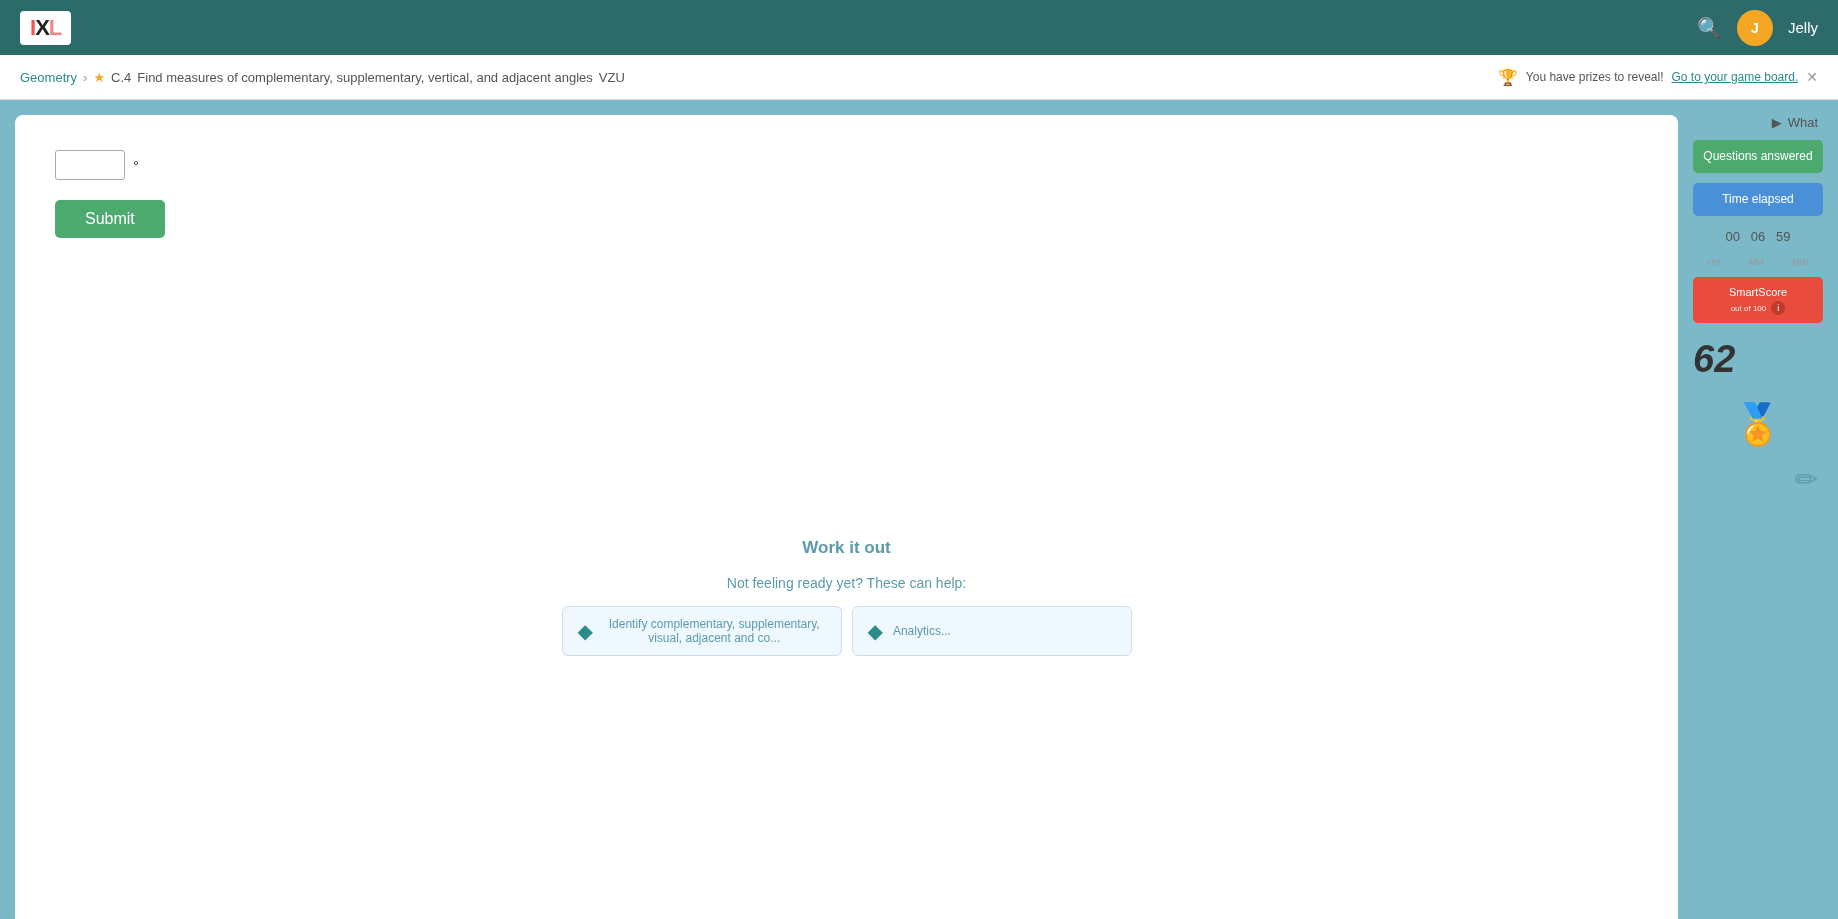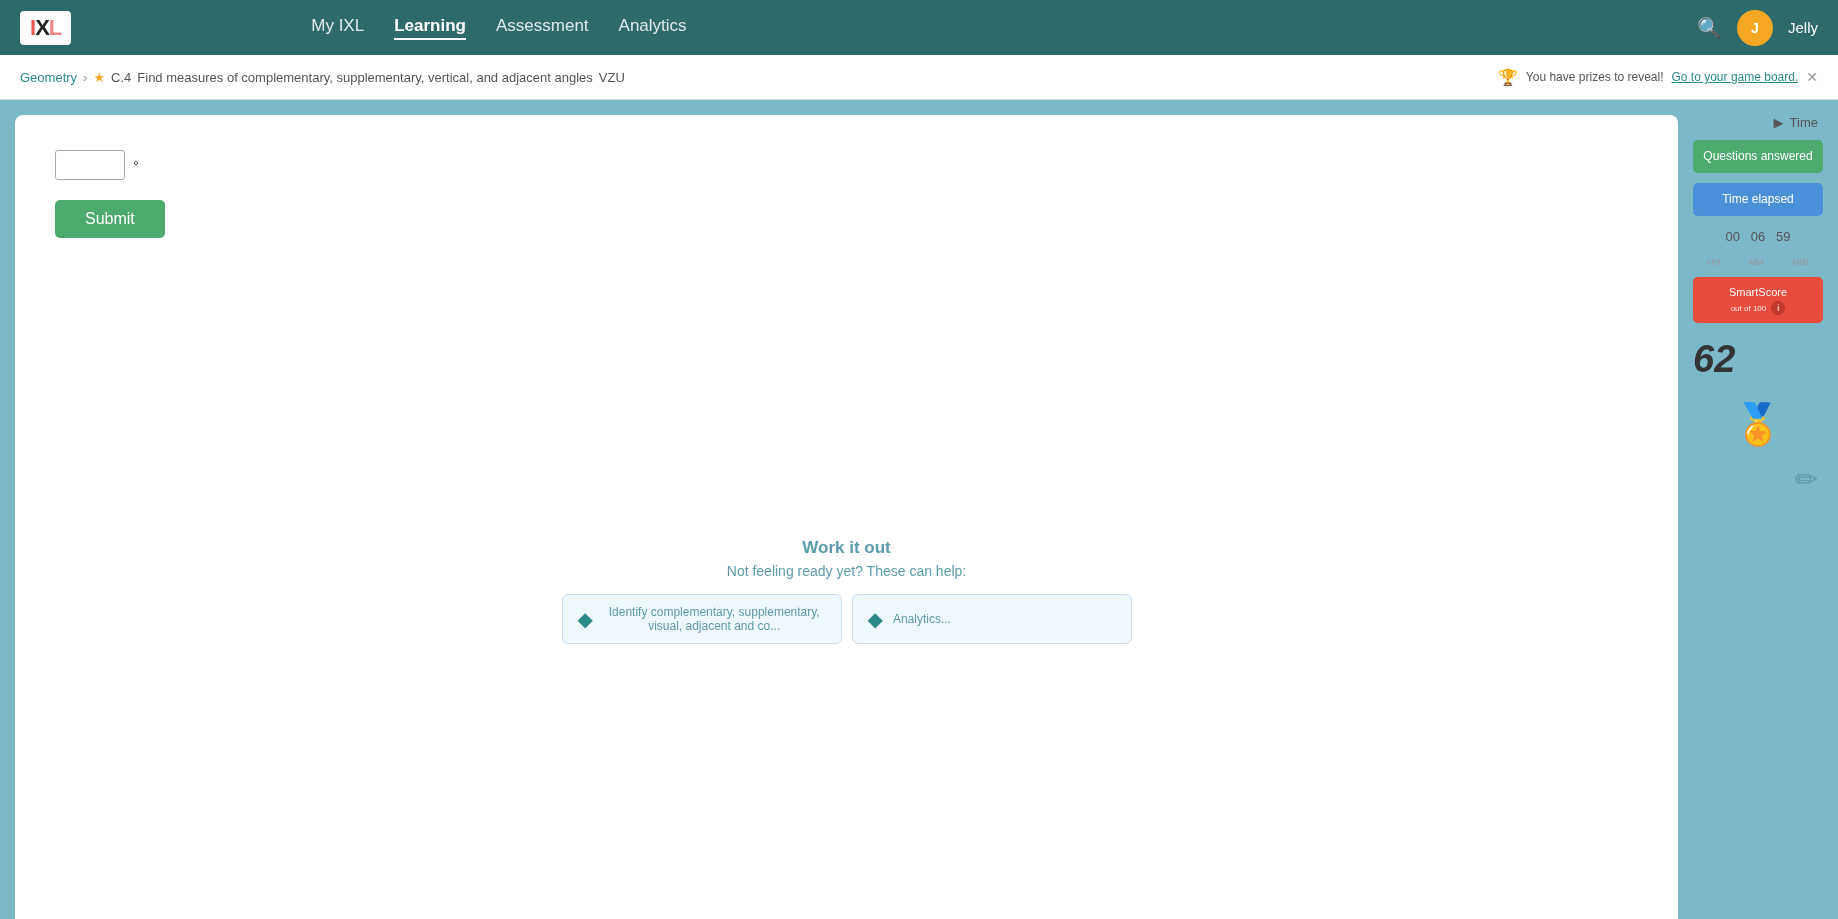--- a/index.html
+++ b/index.html
@@ -167,21 +167,21 @@
     
     .work-it-out {
       text-align: center;
       margin-top: auto;
       padding-top: 300px;
     }
     .work-it-out-title {
       color: #5b9bab;
       font-size: 17px;
       font-weight: bold;
-      margin-bottom: 5px;
+      margin-bottom: 17px;
     }
     .work-it-out-sub {
       color: #5b9bab;
       font-size: 14px;
       margin-bottom: 15px;
     }
     .help-cards {
       display: flex;
       gap: 10px;
       justify-content: center;
@@ -316,26 +316,20 @@
       padding-right: 5px;
       cursor: pointer;
     }
   </style>
 </head>
 <body>
 
 <nav class="top-nav">
   <div class="logo-box">
     <span class="logo-i">I</span><span class="logo-x">X</span><span class="logo-l">L</span>
-  </div>
-  <div class="nav-links">
-    <a class="nav-link">My IXL</a>
-    <a class="nav-link active">Learning</a>
-    <a class="nav-link">Assessment</a>
-    <a class="nav-link">Analytics</a>
   </div>
   <div class="nav-right">
     <span class="search-icon-nav">🔍</span>
     <div class="user-avatar">J</div>
     <span class="user-name">Jelly</span>
   </div>
 </nav>
 
 <div class="breadcrumb-bar">
   <span class="breadcrumb-link">Geometry</span>
@@ -373,21 +367,21 @@
           <span class="help-card-icon">◆</span>
           <span>Analytics...</span>
         </div>
       </div>
     </div>
   </div>
 
   <div class="right-sidebar">
     <div class="video-btn">
       <span class="video-icon">▶</span>
-      <span>Time</span>
+      <span>What</span>
     </div>
 
     <div class="questions-answered-btn">
       <span>Questions
 answered</span>
     </div>
 
 
     <div class="time-elapsed-btn">
       <span>Time

